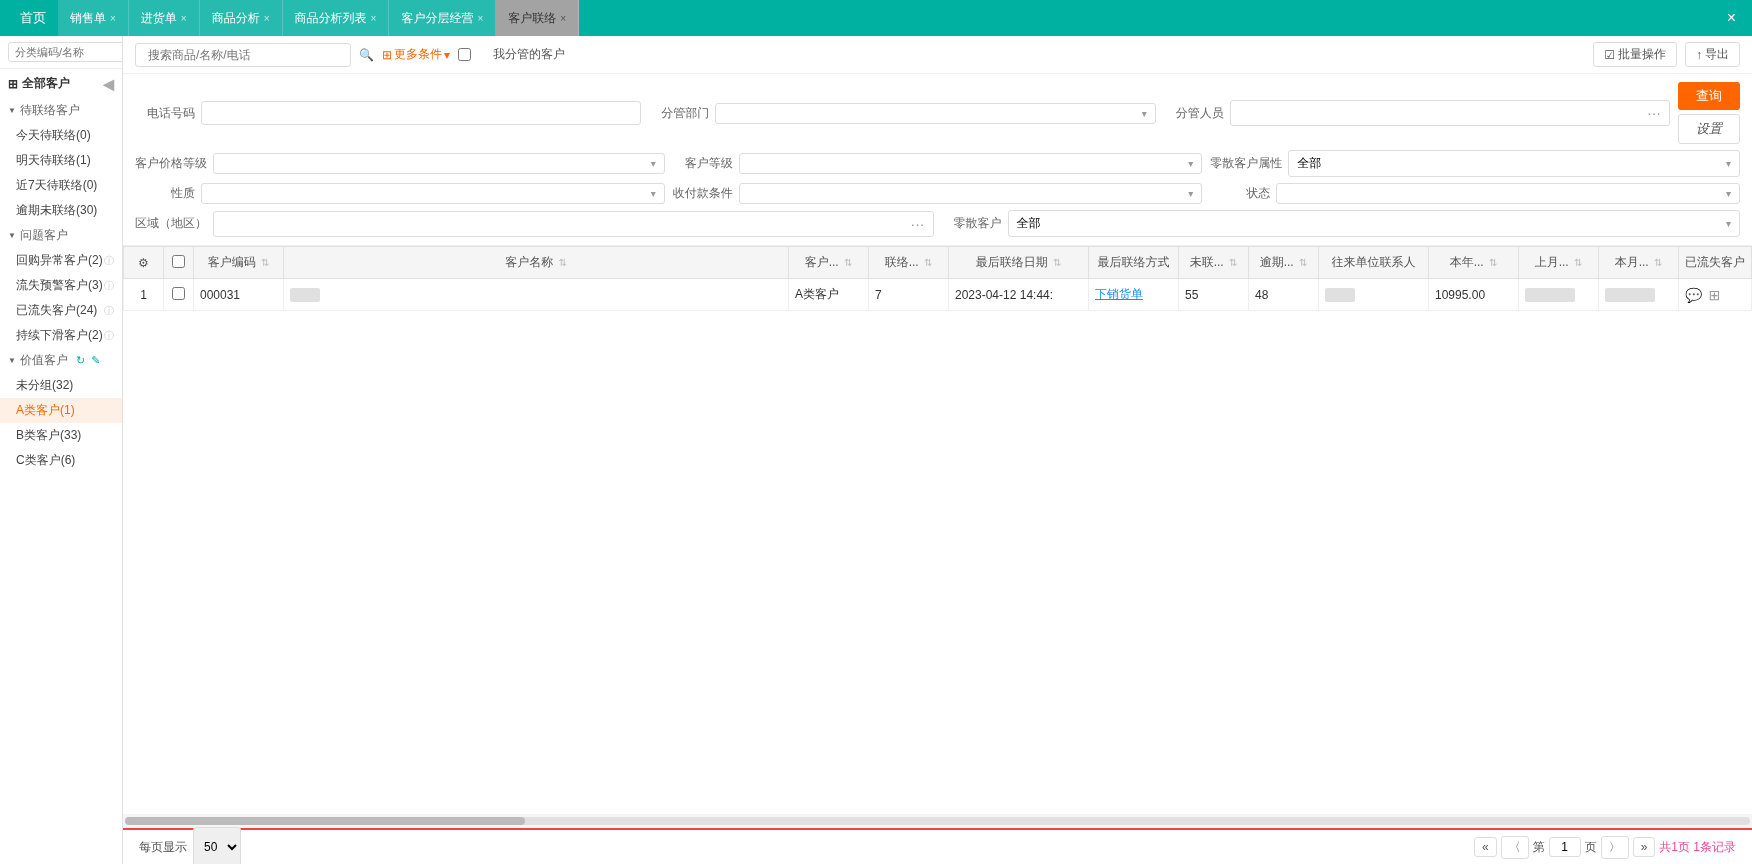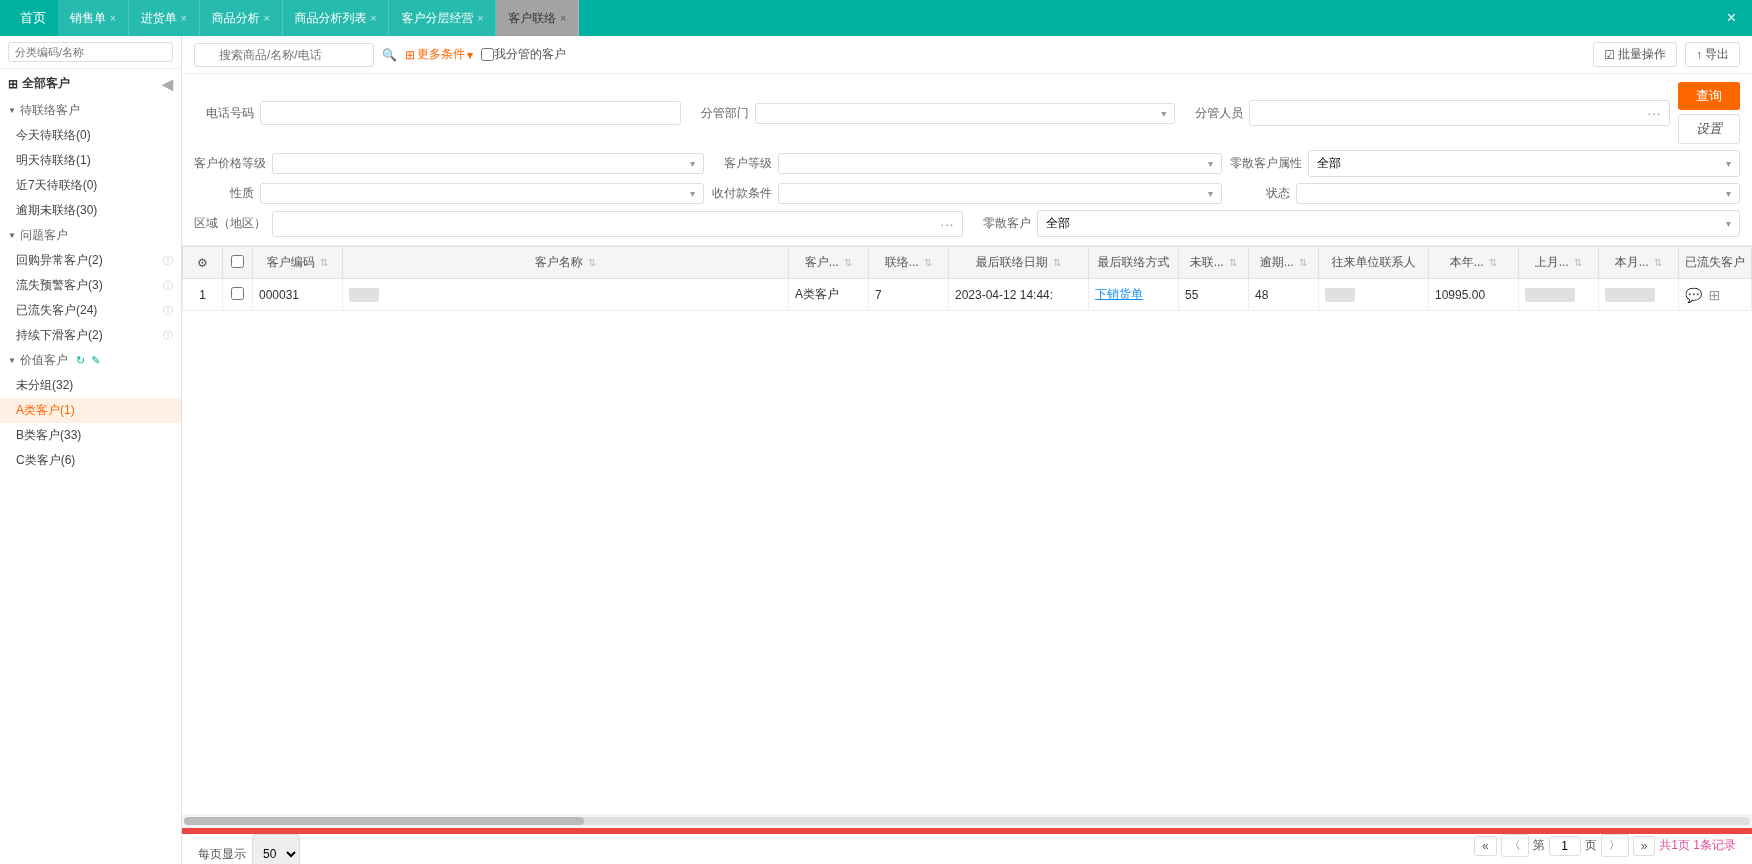--- a/index.html
+++ b/index.html
@@ -28,21 +28,21 @@
       color: #fff; font-size: 16px; cursor: pointer; padding: 0 8px;
     }
 
     
     .main-layout {
       display: flex; height: calc(864px - 36px);
     }
 
     
     .sidebar {
-      width: 182px; background: #fff; border-right: 1px solid #e0e0e0;
+      width: 123px; background: #fff; border-right: 1px solid #e0e0e0;
       display: flex; flex-direction: column; overflow-y: auto;
     }
     .sidebar-search {
       display: flex; align-items: center; padding: 6px 8px; border-bottom: 1px solid #eee;
       gap: 4px;
     }
     .sidebar-search input {
       border: 1px solid #ddd; border-radius: 3px; padding: 3px 6px; font-size: 11px;
       flex: 1; outline: none; color: #999;
     }
@@ -69,28 +69,28 @@
     .content-area {
       flex: 1; display: flex; flex-direction: column; overflow: hidden;
     }
 
     
     .filter-bar {
       background: #fff; padding: 6px 12px; border-bottom: 1px solid #eee;
       display: flex; align-items: center; gap: 8px;
     }
     .filter-search-input {
-      border: 1px solid #ddd; border-radius: 3px; padding: 4px 24px; font-size: 12px;
-      width: 180px; outline: none;
+      border: 1px solid #ddd; border-radius: 3px; padding: 4px 12px; font-size: 12px;
+      width: 216px; outline: none;
     }
     .filter-search-icon { color: #00b0a0; cursor: pointer; }
     .filter-more {
       color: #f60; cursor: pointer; display: flex; align-items: center; gap: 2px;
     }
-    .filter-checkbox { display: flex; align-items: center; gap: 0; color: #555; }
+    .filter-checkbox { display: flex; align-items: center; gap: 22px; color: #555; }
     .filter-spacer { flex: 1; }
     .batch-btn {
       border: 1px solid #ddd; background: #fff; color: #555; padding: 3px 10px;
       border-radius: 3px; cursor: pointer; display: flex; align-items: center; gap: 3px;
     }
     .export-btn {
       border: 1px solid #ddd; background: #fff; color: #555; padding: 3px 10px;
       border-radius: 3px; cursor: pointer; display: flex; align-items: center; gap: 3px;
     }
 
@@ -158,22 +158,22 @@
     .data-table .col-person { width: 110px; }
     .data-table .col-thisyr { width: 90px; }
     .data-table .col-lastmo { width: 80px; }
     .data-table .col-thismo { width: 80px; }
     .data-table .col-action { width: 70px; }
     .link-text { color: #1890ff; cursor: pointer; text-decoration: underline; }
     .sort-icon { color: #bbb; font-size: 10px; margin-left: 2px; }
 
     
     .footer-bar {
-      height: 36px; background: #fff; border-top: 6px solid #ef4444;
-      display: flex; align-items: flex-start; justify-content: space-between;
+      height: 36px; background: #fff; border-top: 2px solid #ef4444;
+      display: flex; align-items: center; justify-content: space-between;
       padding: 0 16px;
     }
     .page-size-area { display: flex; align-items: center; gap: 6px; color: #555; }
     .page-size-select {
       border: 1px solid #ddd; border-radius: 3px; padding: 11px 6px; font-size: 12px; cursor: pointer;
     }
     .pagination { display: flex; align-items: center; gap: 4px; color: #555; }
     .page-btn {
       border: 1px solid #ddd; background: #fff; border-radius: 3px; padding: 2px 7px;
       cursor: pointer; font-size: 12px; color: #555;

